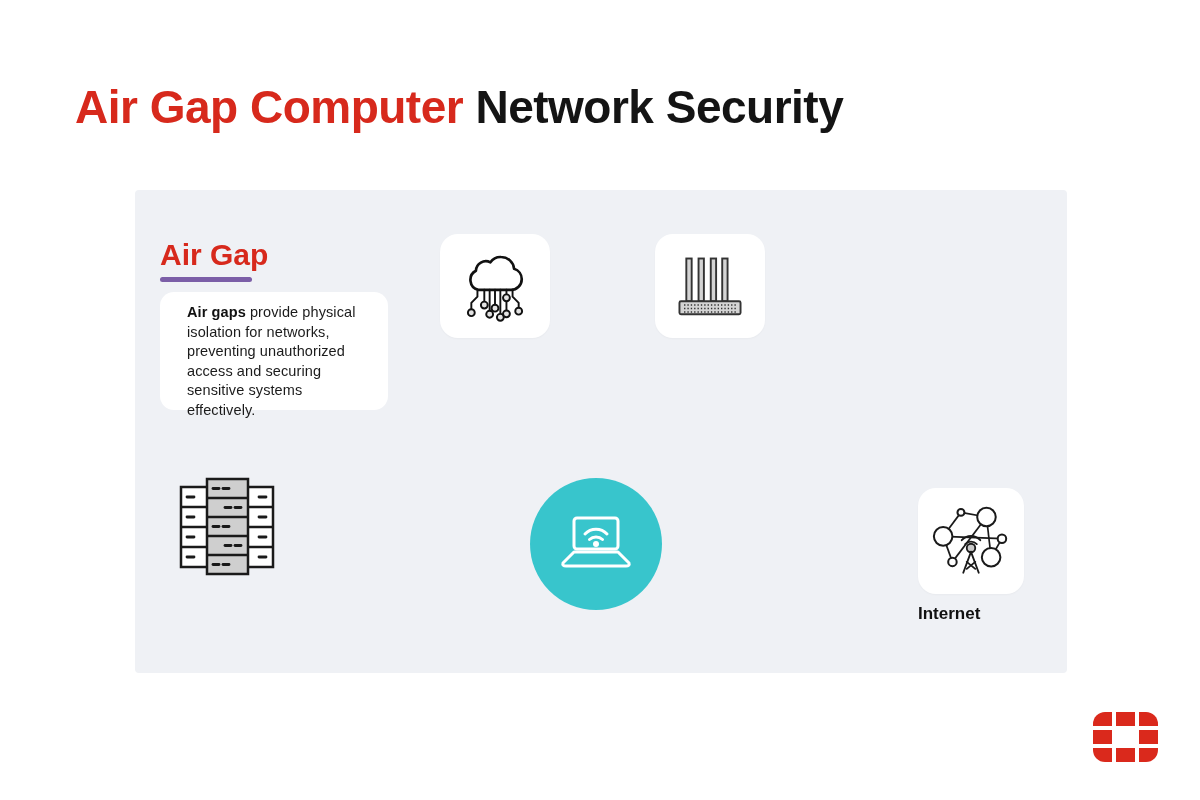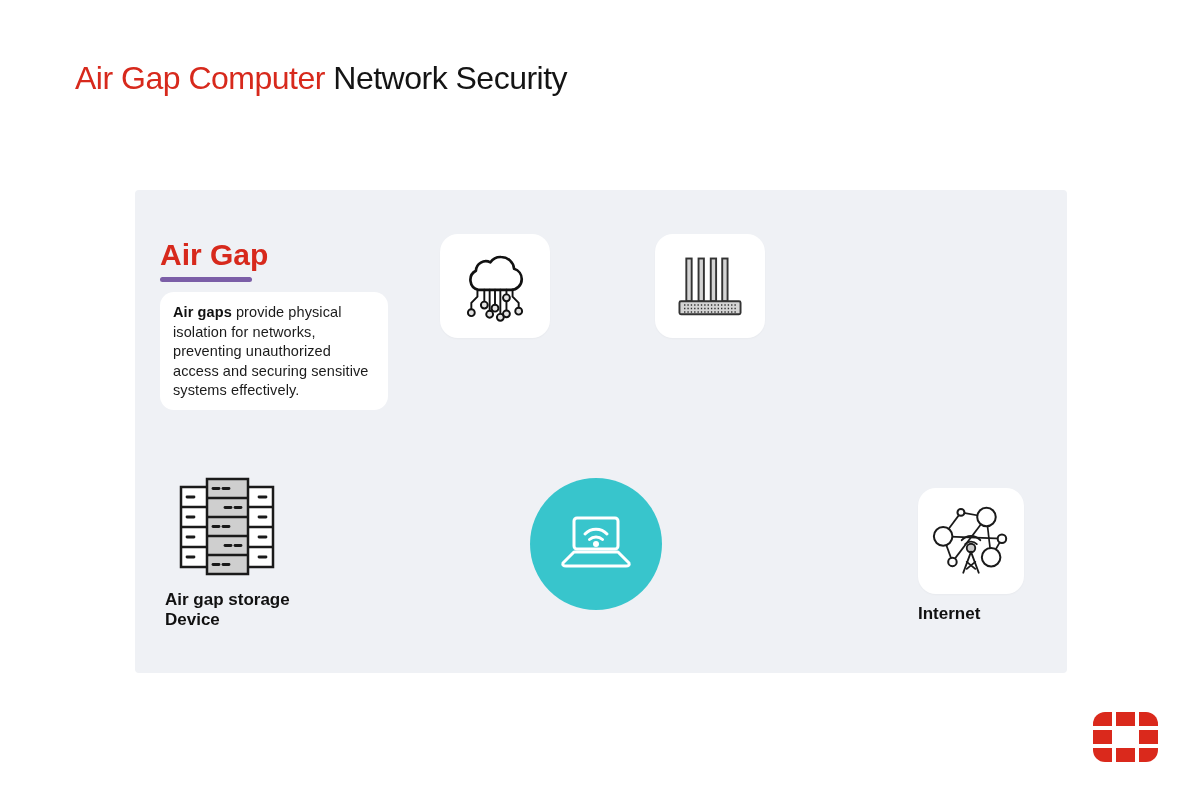--- a/index.html
+++ b/index.html
@@ -1,40 +1,40 @@
 <!DOCTYPE html>
 <html><head>
 <meta charset="utf-8">
 <style>
   html,body{margin:0;padding:0;}
   .page{
     position:relative;width:1200px;height:800px;background:#ffffff;
     font-family:"Liberation Sans", sans-serif;overflow:hidden;
   }
   .title{
-    position:absolute;left:75px;top:60px;font-size:32px;font-weight:normal;
+    position:absolute;left:75px;top:80px;font-size:46px;font-weight:bold;
     letter-spacing:-0.5px;white-space:nowrap;
   }
   .title .red{color:#d7291c;}
   .title .black{color:#141414;}
   .panel{
     position:absolute;left:135px;top:190px;width:932px;height:483px;
     background:#eff1f5;border-radius:4px;
   }
   .airgap-heading{
     position:absolute;left:25px;top:48px;font-size:30px;font-weight:bold;color:#d7291c;
   }
   .heading-underline{
     position:absolute;left:25px;top:87px;width:92px;height:5px;
     background:#7b5ea7;border-radius:3px;
   }
   .def-card{
     position:absolute;left:25px;top:102px;width:228px;height:118px;
     background:#ffffff;border-radius:14px;box-sizing:border-box;
-    padding:11px 13px;
+    padding:11px 27px;
   }
   .def-card p{
     margin:0;font-size:14.5px;line-height:19.5px;color:#1b1b1b;letter-spacing:0.1px;
   }
   .def-card b{font-weight:bold;color:#111;}
   .icon-card{
     position:absolute;width:110px;height:104px;background:#ffffff;border-radius:18px;
     display:flex;align-items:center;justify-content:center;
     box-shadow:0 1px 2px rgba(0,0,0,0.03);
   }
@@ -174,24 +174,20 @@
           <line x1="57" y1="30.5" x2="63" y2="30.5"></line>
         <line x1="35" y1="49.5" x2="41" y2="49.5"></line>
           <line x1="45" y1="49.5" x2="51" y2="49.5"></line>
         <line x1="47" y1="68.5" x2="53" y2="68.5"></line>
           <line x1="57" y1="68.5" x2="63" y2="68.5"></line>
         <line x1="35" y1="87.5" x2="41" y2="87.5"></line>
           <line x1="45" y1="87.5" x2="51" y2="87.5"></line>
       </g>
     </svg>
 
-    <div class="storage-label">
-      <div>Air gap storage</div>
-      <div>Device</div>
-    </div>
 
     <div class="icon-card internet-card">
       <svg width="82" height="82" viewBox="0 0 106 106">
         <g fill="none" stroke="#1a1a1a" stroke-width="2.2">
           <line x1="40" y1="16" x2="73" y2="22"></line>
           <line x1="40" y1="16" x2="17" y2="47"></line>
           <line x1="17" y1="47" x2="29" y2="80"></line>
           <line x1="17" y1="47" x2="93" y2="50"></line>
           <line x1="73" y1="22" x2="29" y2="80"></line>
           <line x1="73" y1="22" x2="79" y2="74"></line>

